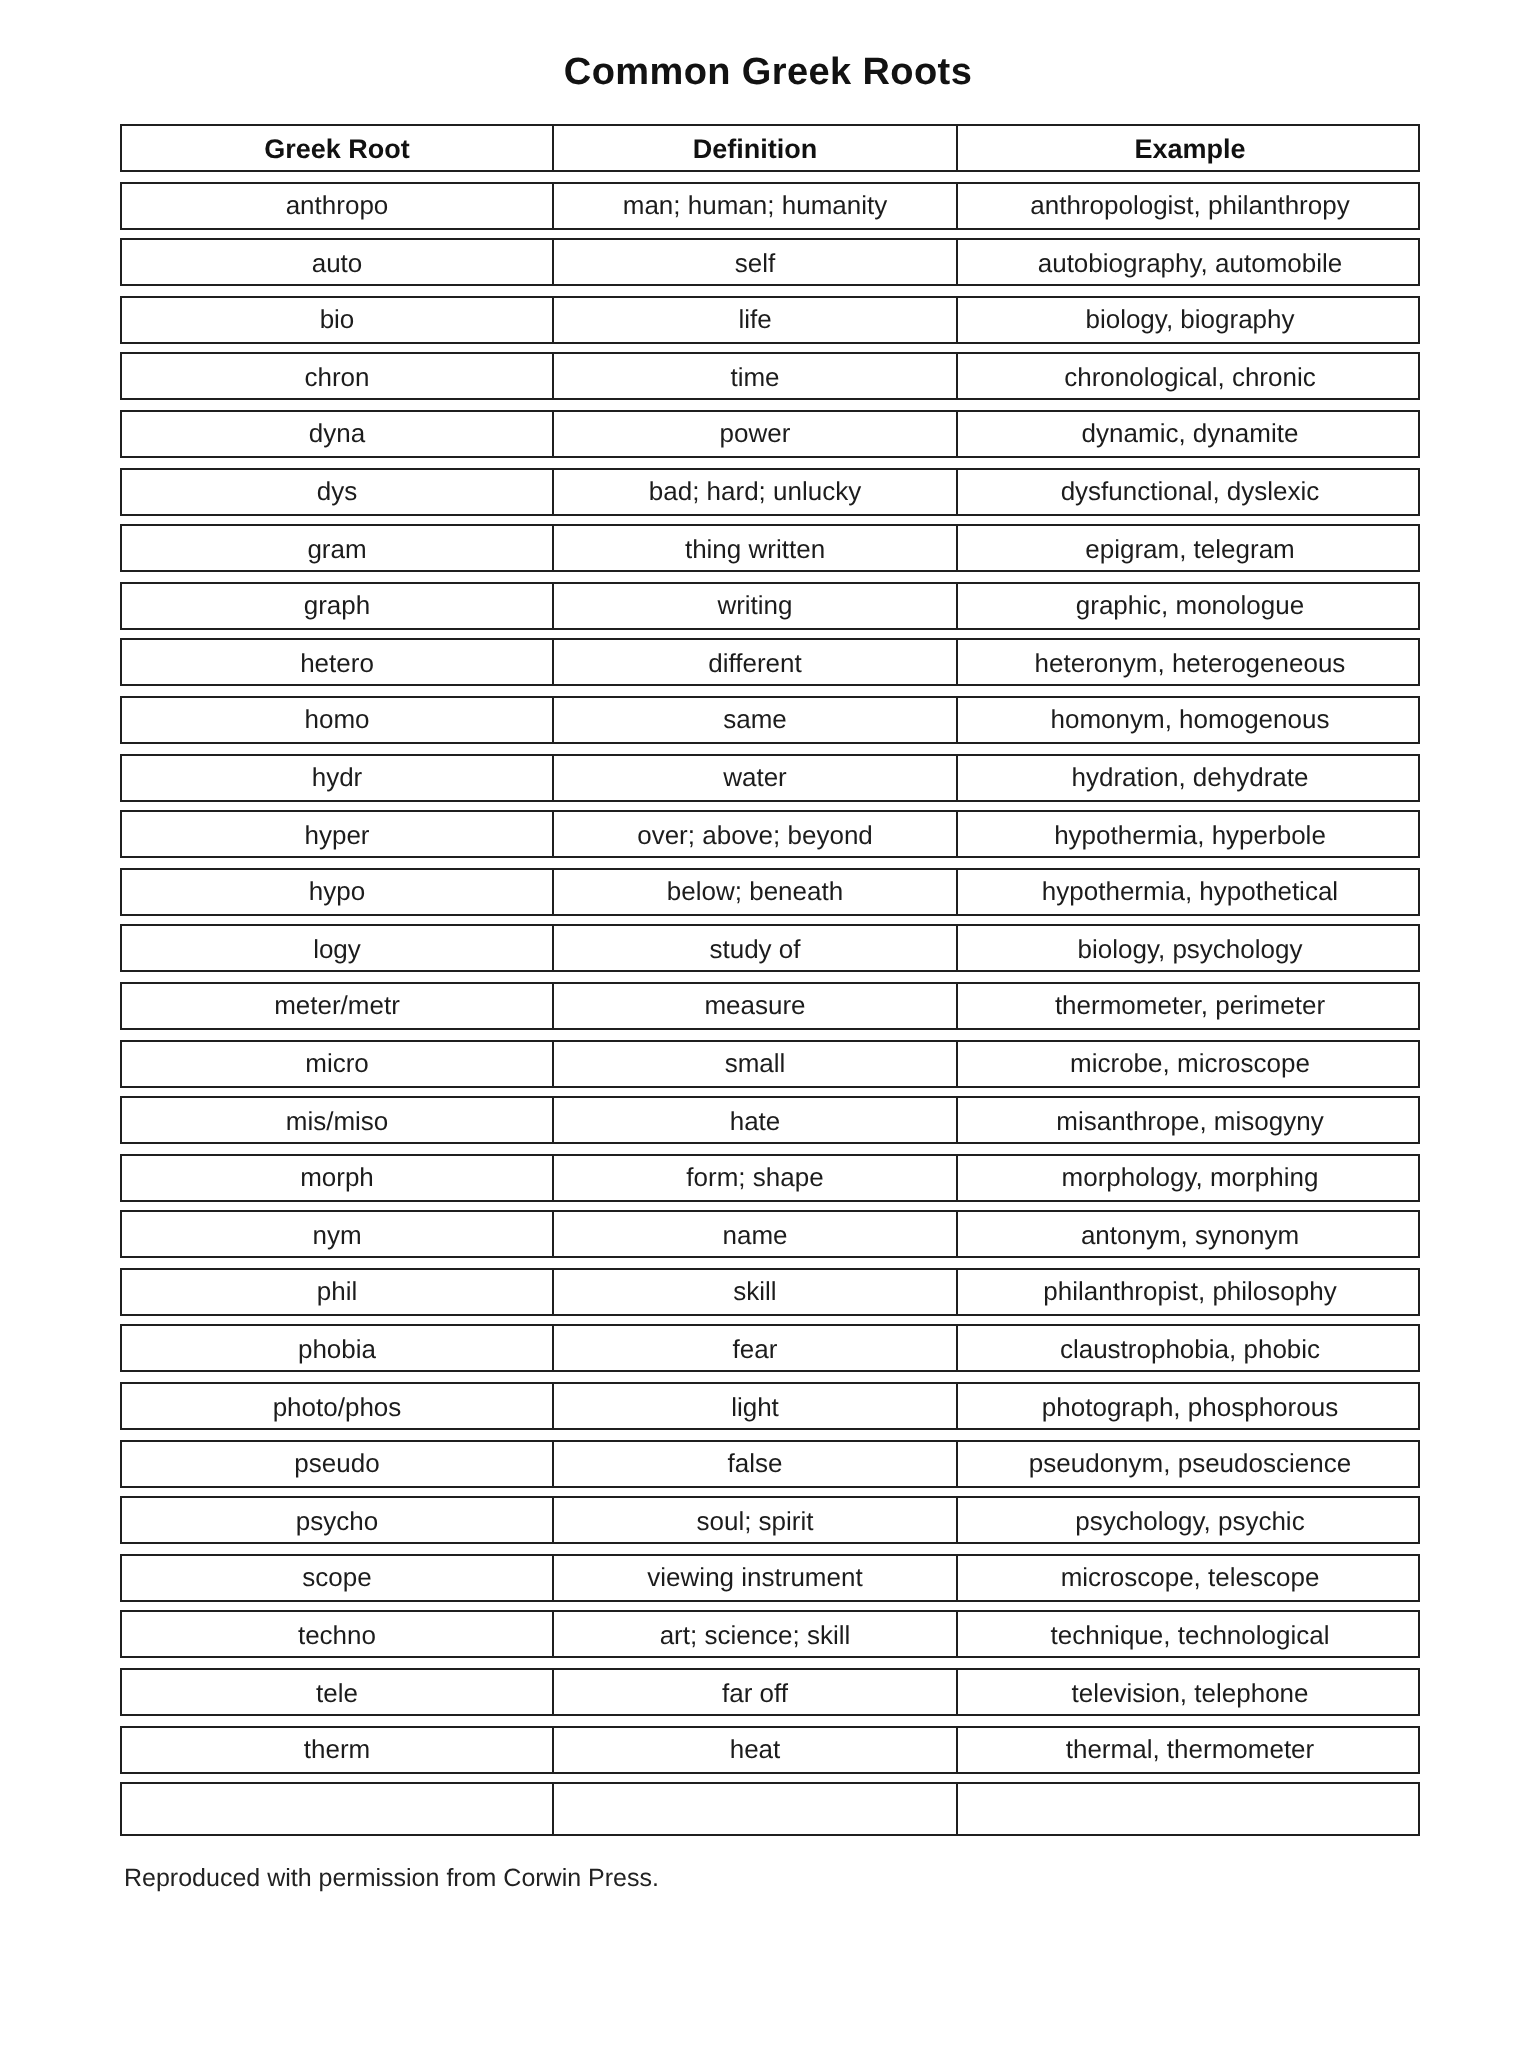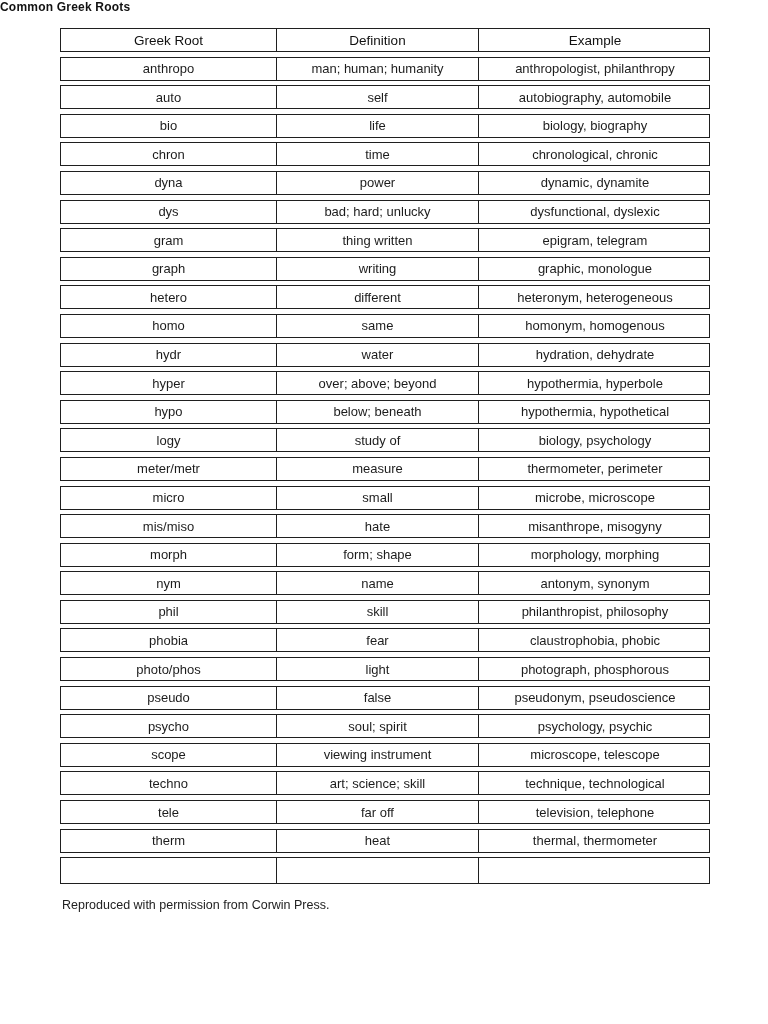--- a/index.html
+++ b/index.html
@@ -11,21 +11,23 @@
     position: relative;
     width: 768px;
     height: 1024px;
     background: #ffffff;
     font-family: "Liberation Sans", sans-serif;
     color: #1c1c1c;
     overflow: hidden;
   }
   .doc-title {
     margin: 0;
-    font-size: 12px;
+    padding-top: 26px;
+    text-align: center;
+    font-size: 19px;
     font-weight: bold;
     color: #121212;
     letter-spacing: 0.2px;
   }
   .table-wrap {
     width: 650px;
     margin: 14px 0 0 60px;
   }
   .t-row {
     display: grid;
@@ -46,21 +48,21 @@
     font-size: 13px;
     color: #1c1c1c;
     white-space: nowrap;
     overflow: hidden;
     box-sizing: border-box;
   }
   .cell + .cell {
     border-left: 1.5px solid #1f1f1f;
   }
   .t-header .cell {
-    font-weight: normal;
+    font-weight: bold;
     font-size: 13.5px;
     color: #111111;
   }
   .doc-footer {
     margin: 14px 12px 0 62px;
     font-size: 12.5px;
     color: #222222;
   }
 </style>
 </head>

